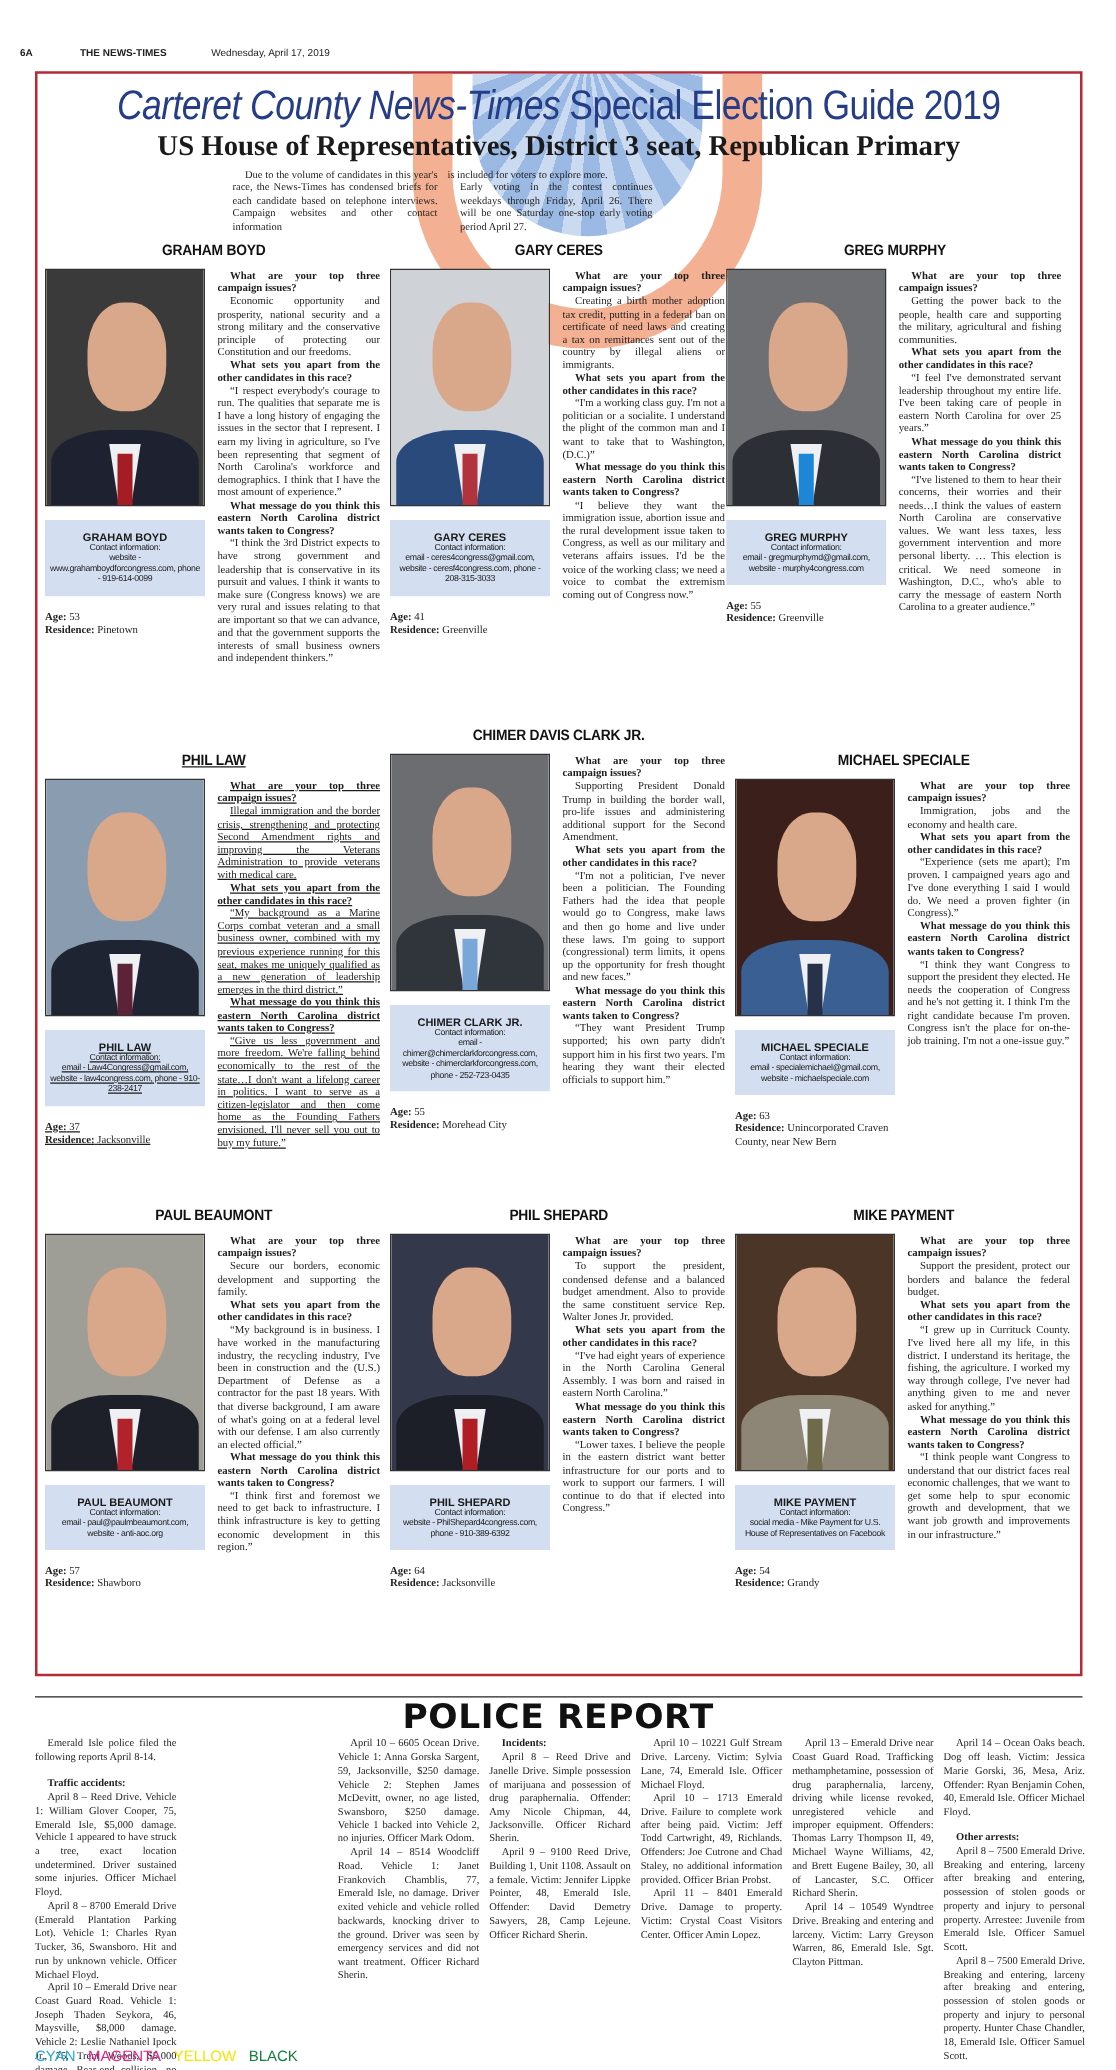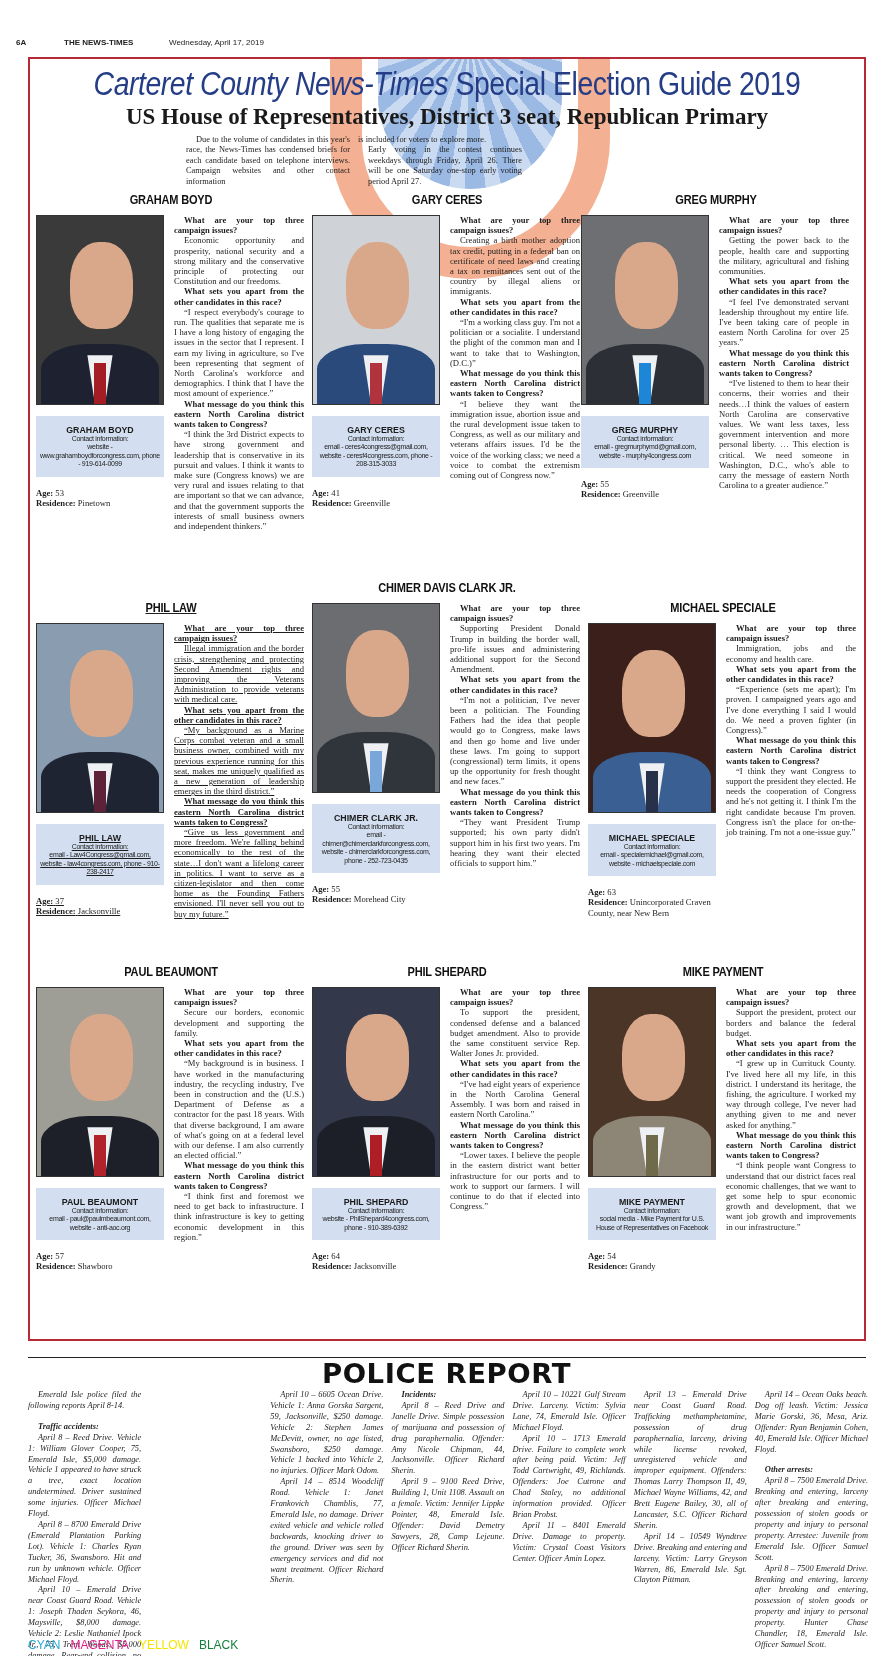--- a/index.html
+++ b/index.html
@@ -42,21 +42,21 @@
   .meta { margin-top: 11px; font-size: 8.6px; line-height: 10.2px; }
   .meta b { font-weight: bold; }
   .qa { width: 130px; font-size: 8.6px; line-height: 10.2px; text-align: justify; }
   .qa .q { font-weight: bold; text-indent: 10px; }
   .qa .a { text-indent: 10px; }
 
   .rule { position: absolute; top: 1357px; left: 28px; width: 838px; height: 1px; background: #222; }
   .police-title { position: absolute; top: 1358px; left: 0; width: 893px; text-align: center; font-family: "DejaVu Sans", sans-serif; font-weight: bold; font-size: 27px; letter-spacing: 0.5px; color: #111; transform: scaleX(1.02); }
   .police { position: absolute; top: 1390px; left: 28px; width: 840px; display: flex; gap: 8px; font-size: 8.4px; line-height: 10.9px; text-align: justify; }
   .police .col { width: 134px; }
-  .police p { text-indent: 10px; font-style: italic; }
+  .police p { text-indent: 10px; }
   .police p.h { font-weight: bold; margin-top: 10px; }
 
   .cmyk { position: absolute; top: 1638px; left: 28px; font-family: Liberation Sans, sans-serif; font-size: 12px; display: flex; gap: 10px; }
 </style>
 </head>
 <body>
 
 <div class="folio">
   <span class="pg">6A</span>
   <span class="paper">THE NEWS-TIMES</span>

